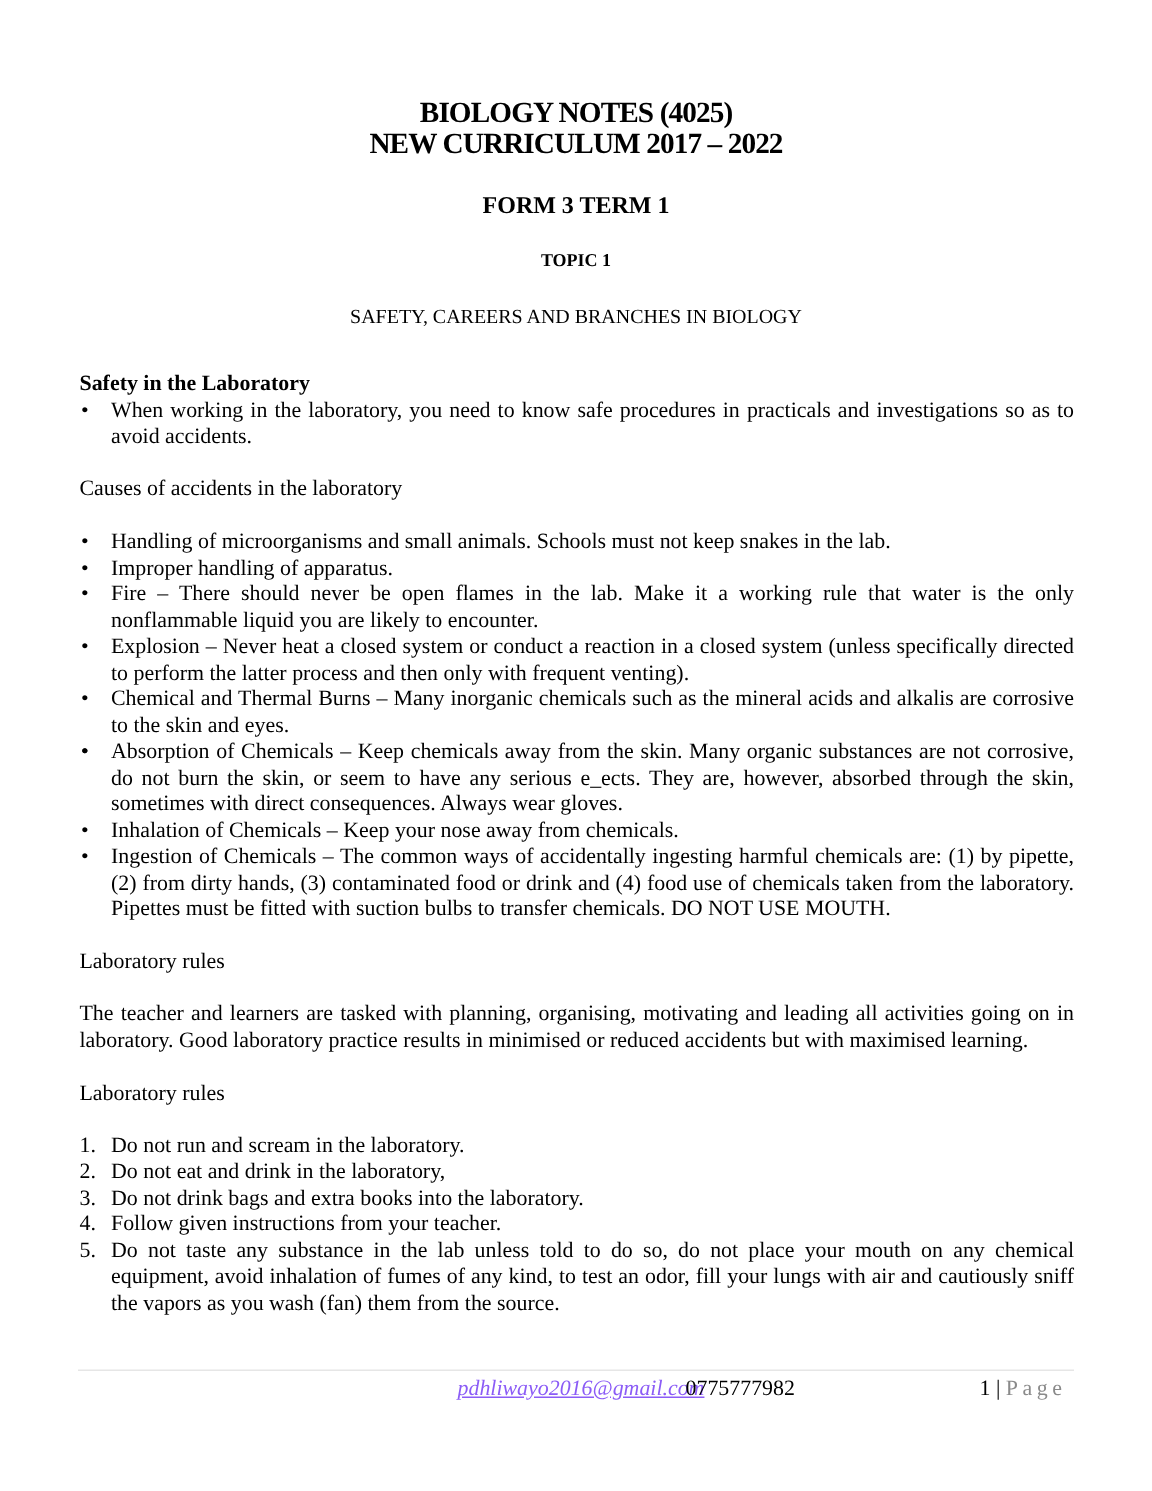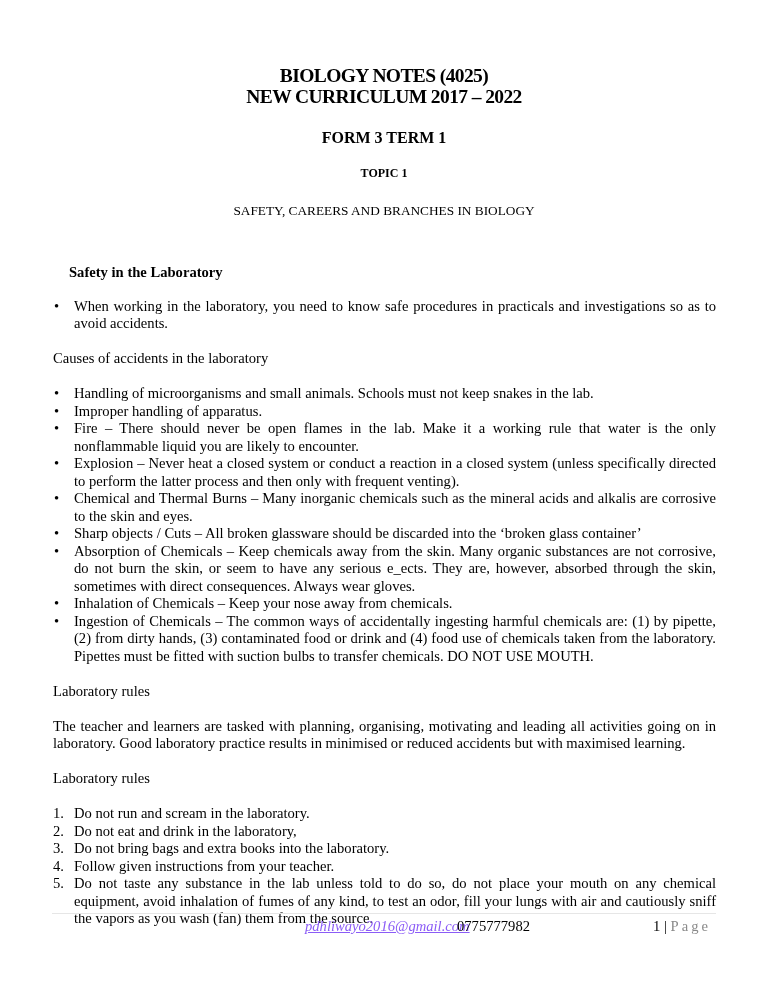--- a/index.html
+++ b/index.html
@@ -11,21 +11,21 @@
     .page { position: absolute; left: 0; top: 0; width: 657px; height: 994px; }
     .title {
       position: absolute; left: 0; width: 768px; top: 65px;
       font-weight: bold; font-size: 19.5px; line-height: 21px; letter-spacing: -0.6px;
       text-align: center;
     }
     .sub1 { position: absolute; left: 0; width: 768px; top: 129px; font-weight: bold; font-size: 16px; text-align: center; }
     .sub2 { position: absolute; left: 0; width: 768px; top: 165px; font-weight: bold; font-size: 12px; text-align: center; }
     .sub3 { position: absolute; left: 0; width: 768px; top: 202px; font-weight: normal; font-size: 13.3px; text-align: center; }
     .content { position: absolute; left: 53px; width: 663px; top: 248px; }
-    .h-bold { font-weight: bold; margin: 16px; }
+    .h-bold { font-weight: bold; margin: 0; }
     ul.bul { list-style: none; margin: 0; padding: 0; }
     ul.bul li { position: relative; padding-left: 21px; text-align: justify; }
     ul.bul li .dot { position: absolute; left: 1px; top: 0; }
     ol.num { list-style: none; margin: 0; padding: 0; }
     ol.num li { position: relative; padding-left: 21px; text-align: justify; }
     ol.num li .n { position: absolute; left: 0; top: 0; }
     p { margin: 0; text-align: justify; }
     .gap { height: 17.5px; }
     .footer-line {
       position: absolute; left: 52px; width: 664px; top: 913px; height: 1px; background: #e6e6e6;
@@ -60,36 +60,36 @@
     </ul>
     <div class="gap"></div>
     <p>Causes of accidents in the laboratory</p>
     <div class="gap"></div>
     <ul class="bul">
       <li><span class="dot">•</span><span>Handling of microorganisms and small animals. Schools must not keep snakes in the lab.</span></li>
       <li><span class="dot">•</span><span>Improper handling of apparatus.</span></li>
       <li><span class="dot">•</span><span>Fire – There should never be open flames in the lab. Make it a working rule that water is the only nonflammable liquid you are likely to encounter.</span></li>
       <li><span class="dot">•</span><span>Explosion – Never heat a closed system or conduct a reaction in a closed system (unless specifically directed to perform the latter process and then only with frequent venting).</span></li>
       <li><span class="dot">•</span><span>Chemical and Thermal Burns – Many inorganic chemicals such as the mineral acids and alkalis are corrosive to the skin and eyes.</span></li>
-      <li><span class="dot">•</span><span>Sharp objects / Cuts – All broken glassware should be discarded into the ‘broken glass container’</span></li>
+      <li><span class="dot">•</span></li>
       <li><span class="dot">•</span><span>Absorption of Chemicals – Keep chemicals away from the skin. Many organic substances are not corrosive, do not burn the skin, or seem to have any serious e_ects. They are, however, absorbed through the skin, sometimes with direct consequences. Always wear gloves.</span></li>
       <li><span class="dot">•</span><span>Inhalation of Chemicals – Keep your nose away from chemicals.</span></li>
       <li><span class="dot">•</span><span>Ingestion of Chemicals – The common ways of accidentally ingesting harmful chemicals are: (1) by pipette, (2) from dirty hands, (3) contaminated food or drink and (4) food use of chemicals taken from the laboratory. Pipettes must be fitted with suction bulbs to transfer chemicals. DO NOT USE MOUTH.</span></li>
     </ul>
     <div class="gap"></div>
     <p>Laboratory rules</p>
     <div class="gap"></div>
     <p>The teacher and learners are tasked with planning, organising, motivating and leading all activities going on in laboratory. Good laboratory practice results in minimised or reduced accidents but with maximised learning.</p>
     <div class="gap"></div>
     <p>Laboratory rules</p>
     <div class="gap"></div>
     <ol class="num">
       <li><span class="n">1.</span><span>Do not run and scream in the laboratory.</span></li>
       <li><span class="n">2.</span><span>Do not eat and drink in the laboratory,</span></li>
-      <li><span class="n">3.</span><span>Do not bring bags and extra books into the laboratory.</span></li>
+      <li><span class="n">3.</span><span>Do not drink bags and extra books into the laboratory.</span></li>
       <li><span class="n">4.</span><span>Follow given instructions from your teacher.</span></li>
       <li><span class="n">5.</span><span>Do not taste any substance in the lab unless told to do so, do not place your mouth on any chemical equipment, avoid inhalation of fumes of any kind, to test an odor, fill your lungs with air and cautiously sniff the vapors as you wash (fan) them from the source.</span></li>
     </ol>
   </div>
 
   <div class="footer-line"></div>
   <div class="footer">
     <a class="email">pdhliwayo2016@gmail.com</a>
     <span class="phone">0775777982</span>
     <span class="pg">

